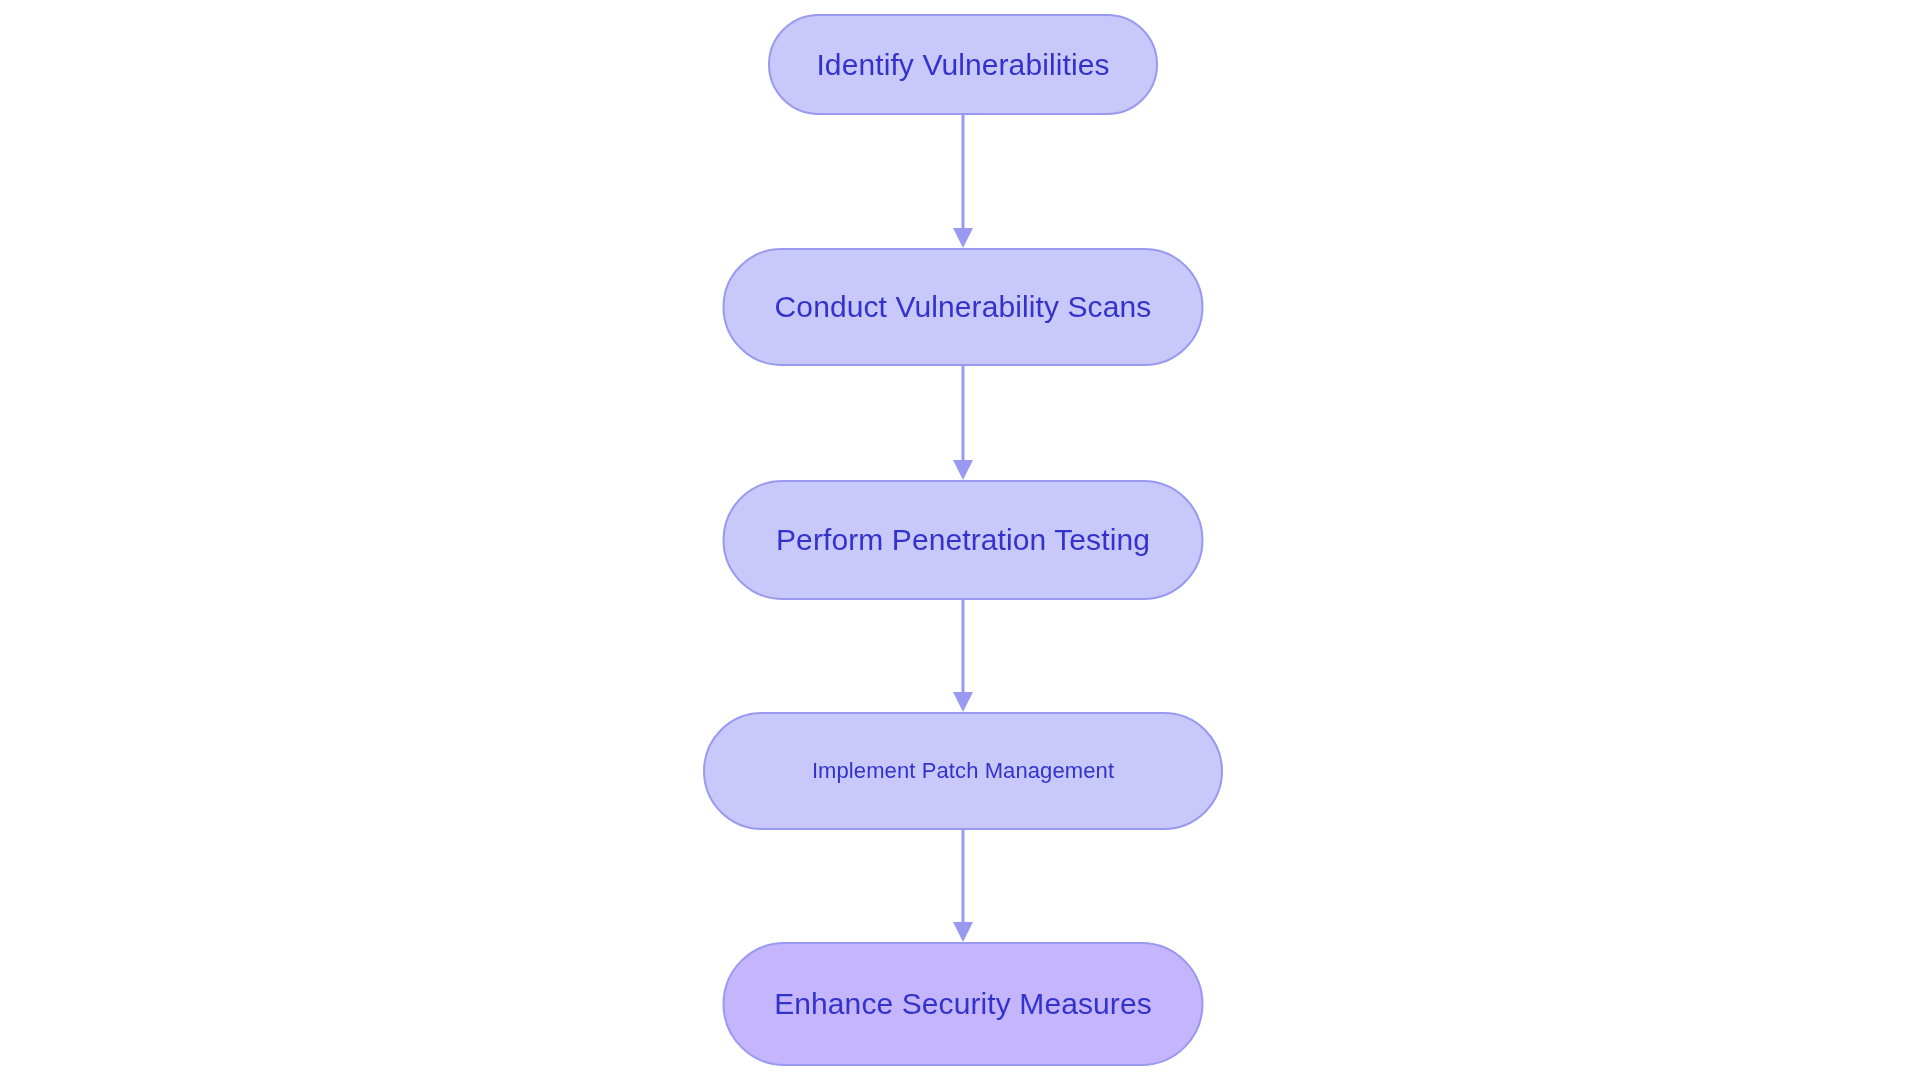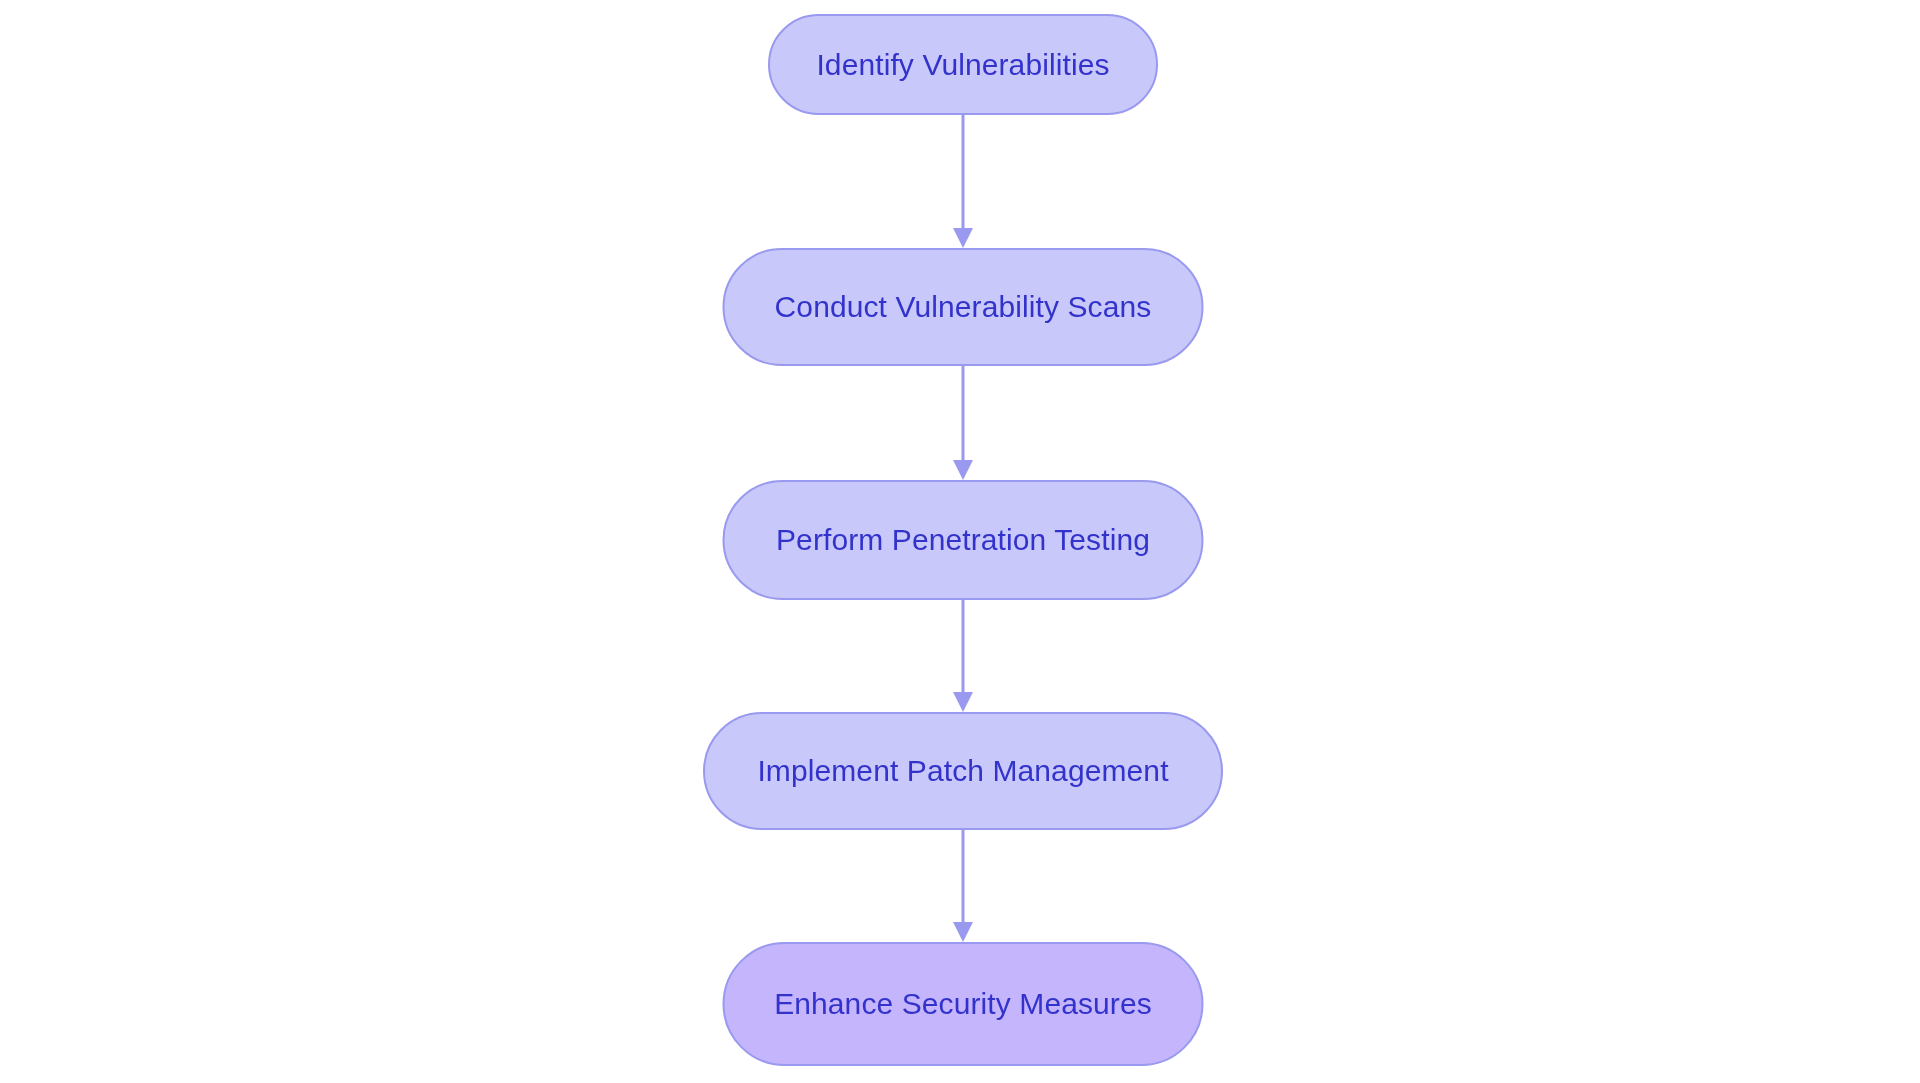--- a/index.html
+++ b/index.html
@@ -102,21 +102,21 @@
 
     <div class="flow-node" style="left: 963px; top: 248px; width: 481px; height: 118px; background: rgb(200, 200, 250); border-color: rgb(153, 153, 240); border-width: 2px; align-items: center;">
       <span class="flow-node-label" style="color: rgb(51, 51, 204); font-size: 30px;">Conduct Vulnerability Scans</span>
     </div>
 
     <div class="flow-node" style="left: 963px; top: 480px; width: 481px; height: 120px; background: rgb(200, 200, 250); border-color: rgb(153, 153, 240); border-width: 2px;">
       <span class="flow-node-label" style="color: rgb(51, 51, 204); font-size: 30px; text-align: center;">Perform Penetration Testing</span>
     </div>
 
     <div class="flow-node" style="left: 963px; top: 712px; width: 520px; height: 118px; background: rgb(200, 200, 250); border-color: rgb(153, 153, 240); border-width: 2px;">
-      <span class="flow-node-label" style="color: rgb(51, 51, 204); font-size: 30px;">Implement Patch Management</span>
+      <span class="flow-node-label" style="color: rgb(51, 51, 204); font-size: 22px;">Implement Patch Management</span>
     </div>
 
     <div class="flow-node" style="left: 963px; top: 942px; width: 481px; height: 124px; background: #c4b5fd; border-color: rgb(153, 153, 240); border-width: 2px;">
       <span class="flow-node-label" style="color: rgb(51, 51, 204); font-size: 30px;">Enhance Security Measures</span>
     </div>
 
   </div>
 </div>
 
 </body></html>

